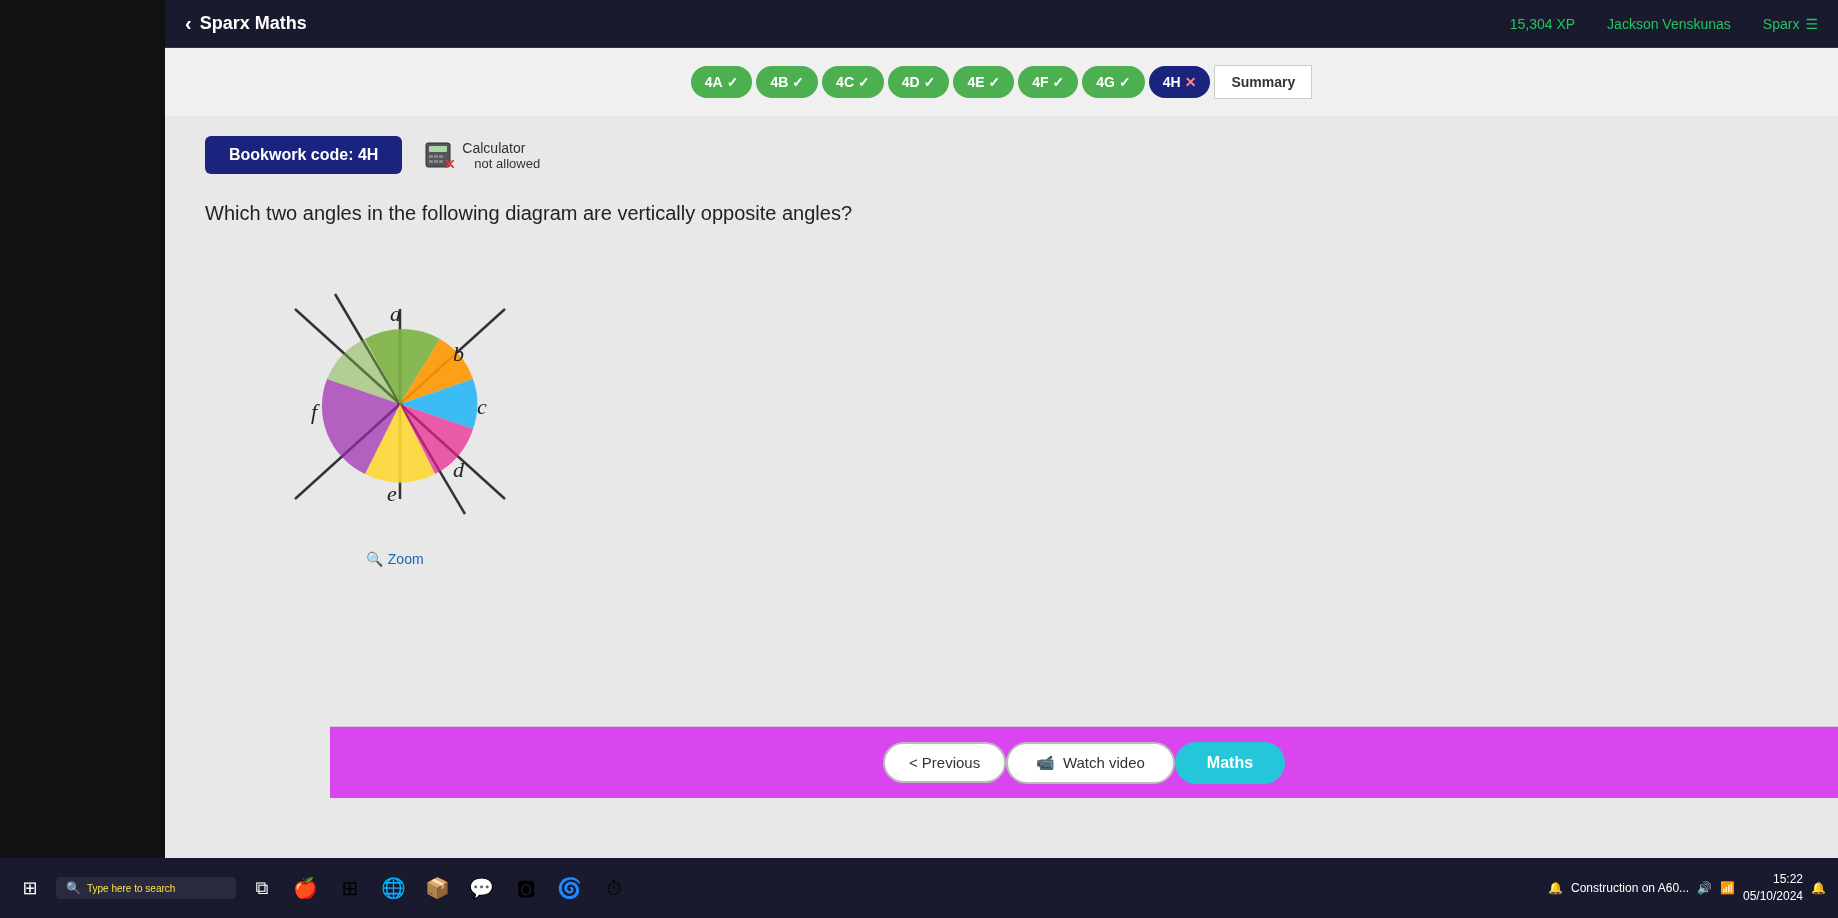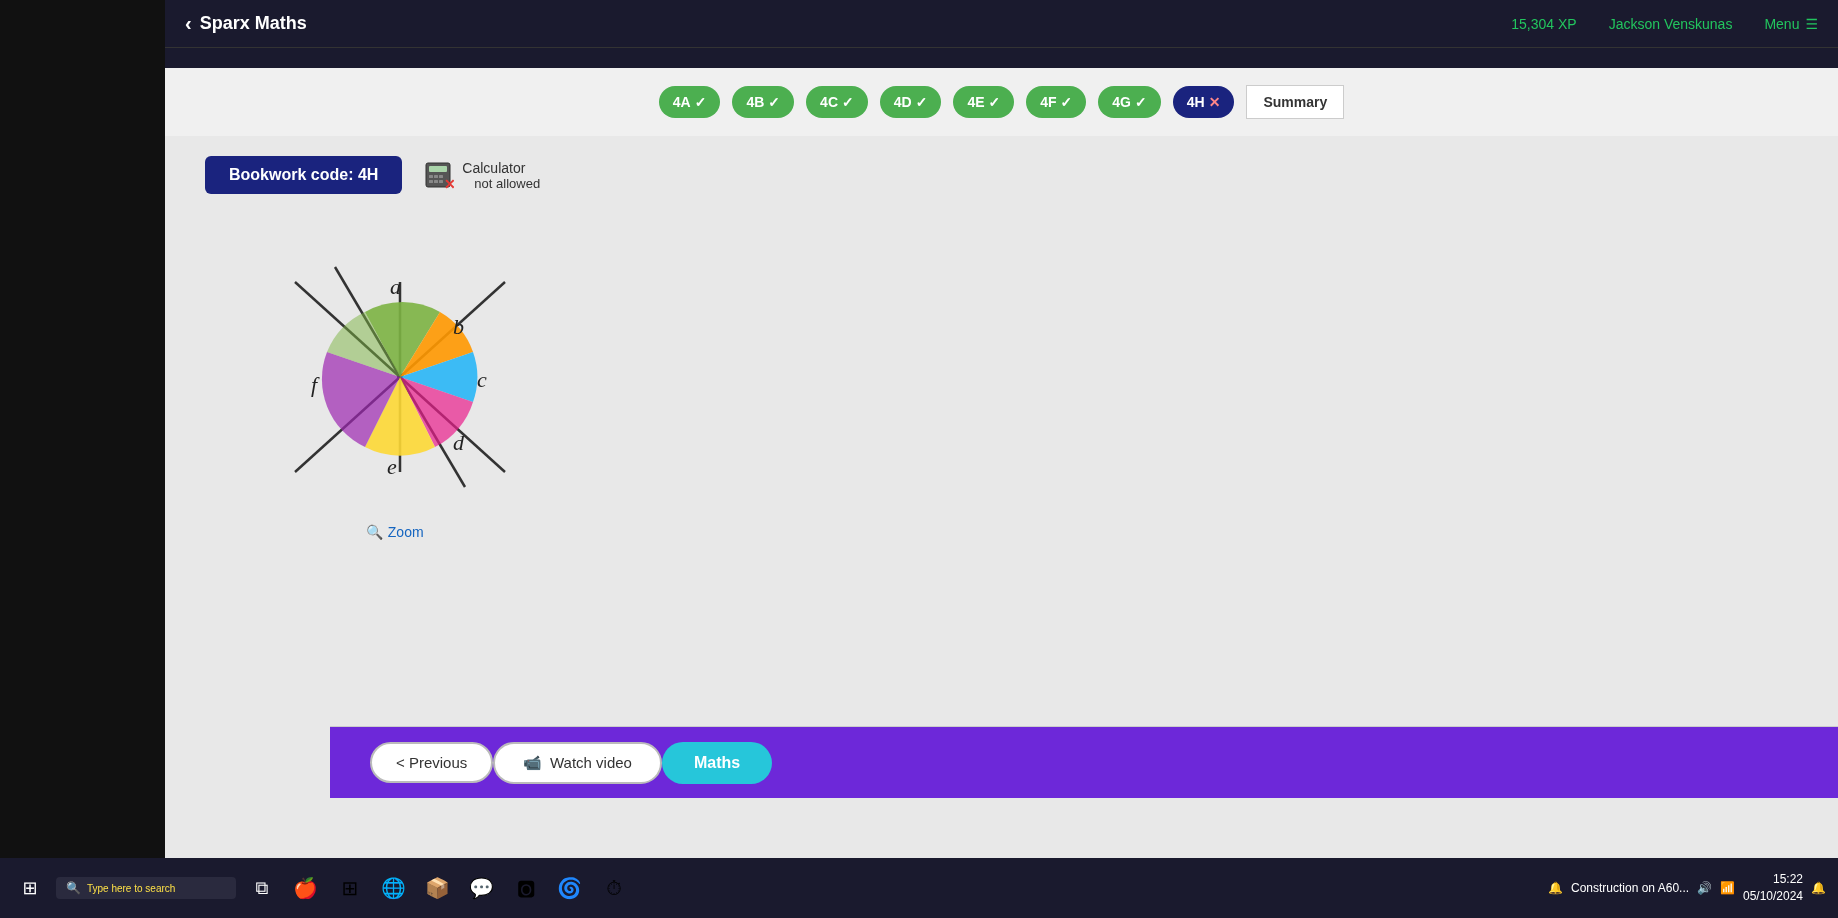--- a/index.html
+++ b/index.html
@@ -48,24 +48,23 @@
       align-items: center;
       gap: 6px;
     }
 
     
     .tab-bar {
       background: #f0f0f0;
       display: flex;
       align-items: center;
       justify-content: center;
-      gap: 12px;
+      gap: 4px;
       padding: 10px 20px;
       height: 68px;
-      margin-top: 20px;
     }
     .tab {
       padding: 8px 14px;
       border-radius: 20px;
       font-size: 14px;
       font-weight: 600;
       cursor: pointer;
       display: flex;
       align-items: center;
       gap: 4px;
@@ -140,24 +139,24 @@
       font-size: 14px;
       cursor: pointer;
       display: flex;
       align-items: center;
       gap: 4px;
       text-decoration: none;
     }
 
     
     .bottom-bar {
-      background: #6d28d9;
-      display: flex;
-      align-items: center;
-      justify-content: flex-start;
+      background: #d946ef;
+      display: flex;
+      align-items: center;
+      justify-content: center;
       padding: 12px 40px;
       height: 72px;
       border-top: 1px solid #ccc;
       position: absolute;
       bottom: 60px;
       left: 165px;
       right: 0;
     }
     .prev-btn {
       background: white;
@@ -287,21 +286,21 @@
 
   <div class="top-bar">
     <div class="top-bar-left">
       <span class="back-arrow">‹</span>
       <span>Sparx Maths</span>
     </div>
     <div class="top-bar-right">
       <span>15,304 XP</span>
       <span>Jackson Venskunas</span>
       <span class="menu-btn">
-        <span>Menu</span>
+        <span>Sparx</span>
         <span>☰</span>
       </span>
     </div>
   </div>
 
   <div class="tab-bar">
     <div class="tab tab-green">
       <span>4A</span>
       <span class="check-icon">✓</span>
     </div>
@@ -354,20 +353,21 @@
           <rect x="17" y="21" width="4" height="3" rx="0.5" fill="#888"></rect>
           <text x="22" y="30" font-size="14" fill="#e53935" font-weight="bold">✕</text>
         </svg>
         <div>
           <div style="font-size:14px;color:#333;">Calculator</div>
           <div style="font-size:13px;color:#333;margin-left:12px;">not allowed</div>
         </div>
       </div>
     </div>
 
+    <div class="question-text">Which two angles in the following diagram are vertically opposite angles?</div>
 
     <div class="diagram-area">
       <svg class="angle-diagram" viewBox="0 0 380 290">
 
         <circle cx="195" cy="155" r="3" fill="#333"></circle>
 
         <line x1="90" y1="60" x2="300" y2="250" stroke="#333" stroke-width="2.5"></line>
 
         <line x1="300" y1="60" x2="90" y2="250" stroke="#333" stroke-width="2.5"></line>
 

